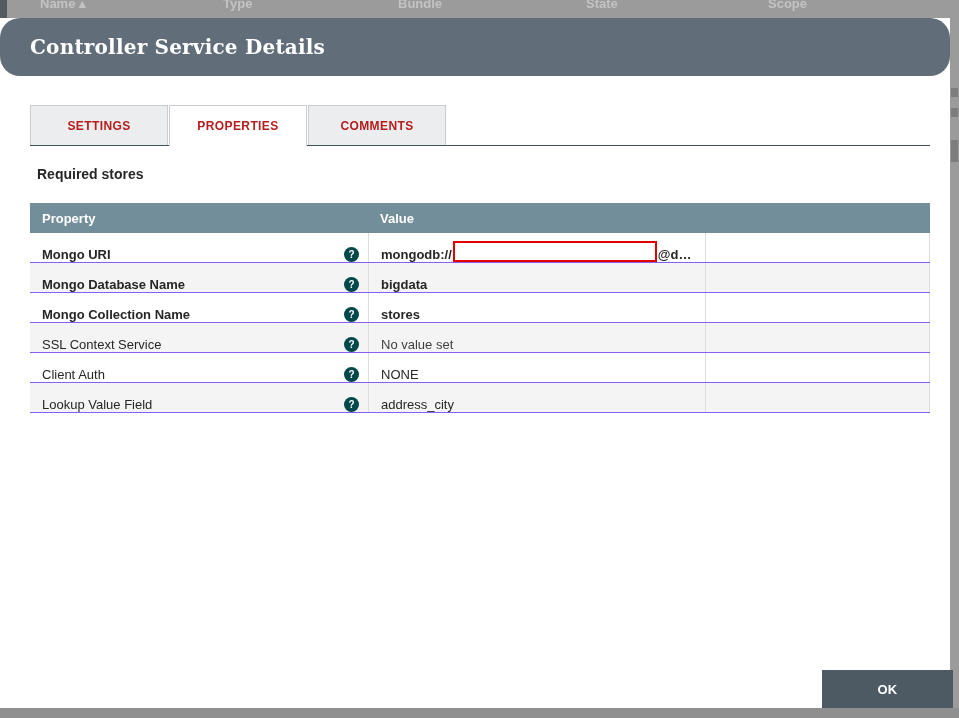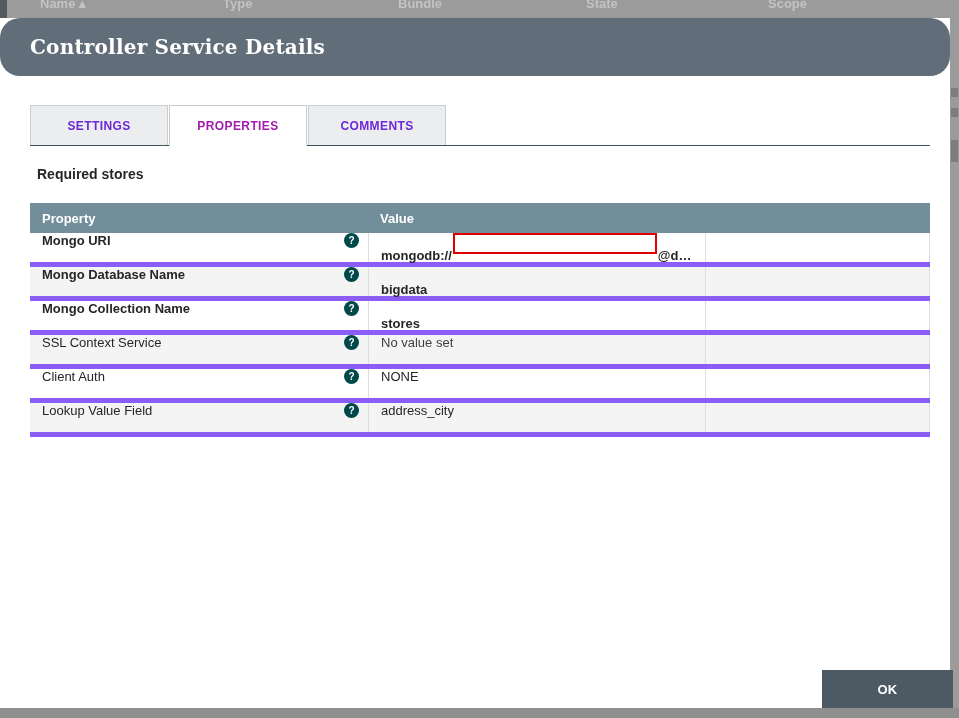--- a/index.html
+++ b/index.html
@@ -43,47 +43,47 @@
   
   .tab-underline {
     position:absolute; top:127px; left:30px; width:900px; height:1px;
     background:#3d5259;
   }
   .tabs { position:absolute; top:87px; left:30px; display:flex; }
   .tab {
     box-sizing:border-box; width:138px; height:40px; margin-right:1px;
     display:flex; align-items:center; justify-content:center;
     background:#ebedee; border:1px solid #c9cdd0; border-bottom:none;
-    font-size:12px; font-weight:bold; color:#6d28d9; letter-spacing:0.4px;
+    font-size:12px; font-weight:bold; color:#b91c1c; letter-spacing:0.4px;
     cursor:pointer; z-index:2;
   }
   .tab.active {
-    background:#ffffff; height:41px; color:#a21caf;
+    background:#ffffff; height:41px; color:#b91c1c;
   }
 
   .required-label {
     position:absolute; top:148px; left:37px;
     font-size:14px; font-weight:bold; color:#262626;
   }
 
   
   .prop-table {
     position:absolute; top:185px; left:30px; width:900px;
     font-size:13px; color:#262626;
   }
   .pt-header {
     display:flex; height:30px; background:#728e9b; color:#ffffff; font-weight:bold;
     align-items:center;
   }
   .pt-row {
     display:flex; height:29px; align-items:stretch;
-    border-bottom:5px solid #8b5cf6; background:#ffffff;
+    border-bottom:1px solid #8b5cf6; background:#ffffff;
   }
   .pt-row.alt { background:#f4f4f4; }
-  .cell { box-sizing:border-box; display:flex; align-items:flex-start; }
+  .cell { box-sizing:border-box; display:flex; align-items:flex-end; }
   .c-prop   { width:338px; padding-left:12px; justify-content:space-between; }
   .c-value  { width:337px; padding-left:12px; border-left:1px solid #dddddd; }
   .c-action { width:225px; border-left:1px solid #dddddd; border-right:1px solid #dddddd; }
   .pt-header .c-value, .pt-header .c-action { border-left:none; border-right:none; }
   .req .prop-label { font-weight:bold; }
   .help-icon {
     width:15px; height:15px; border-radius:50%; background:#004849; color:#ffffff;
     font-size:10px; font-weight:bold; display:flex; align-items:center; justify-content:center;
     margin-right:9px; flex:0 0 auto; cursor:pointer;
   }

